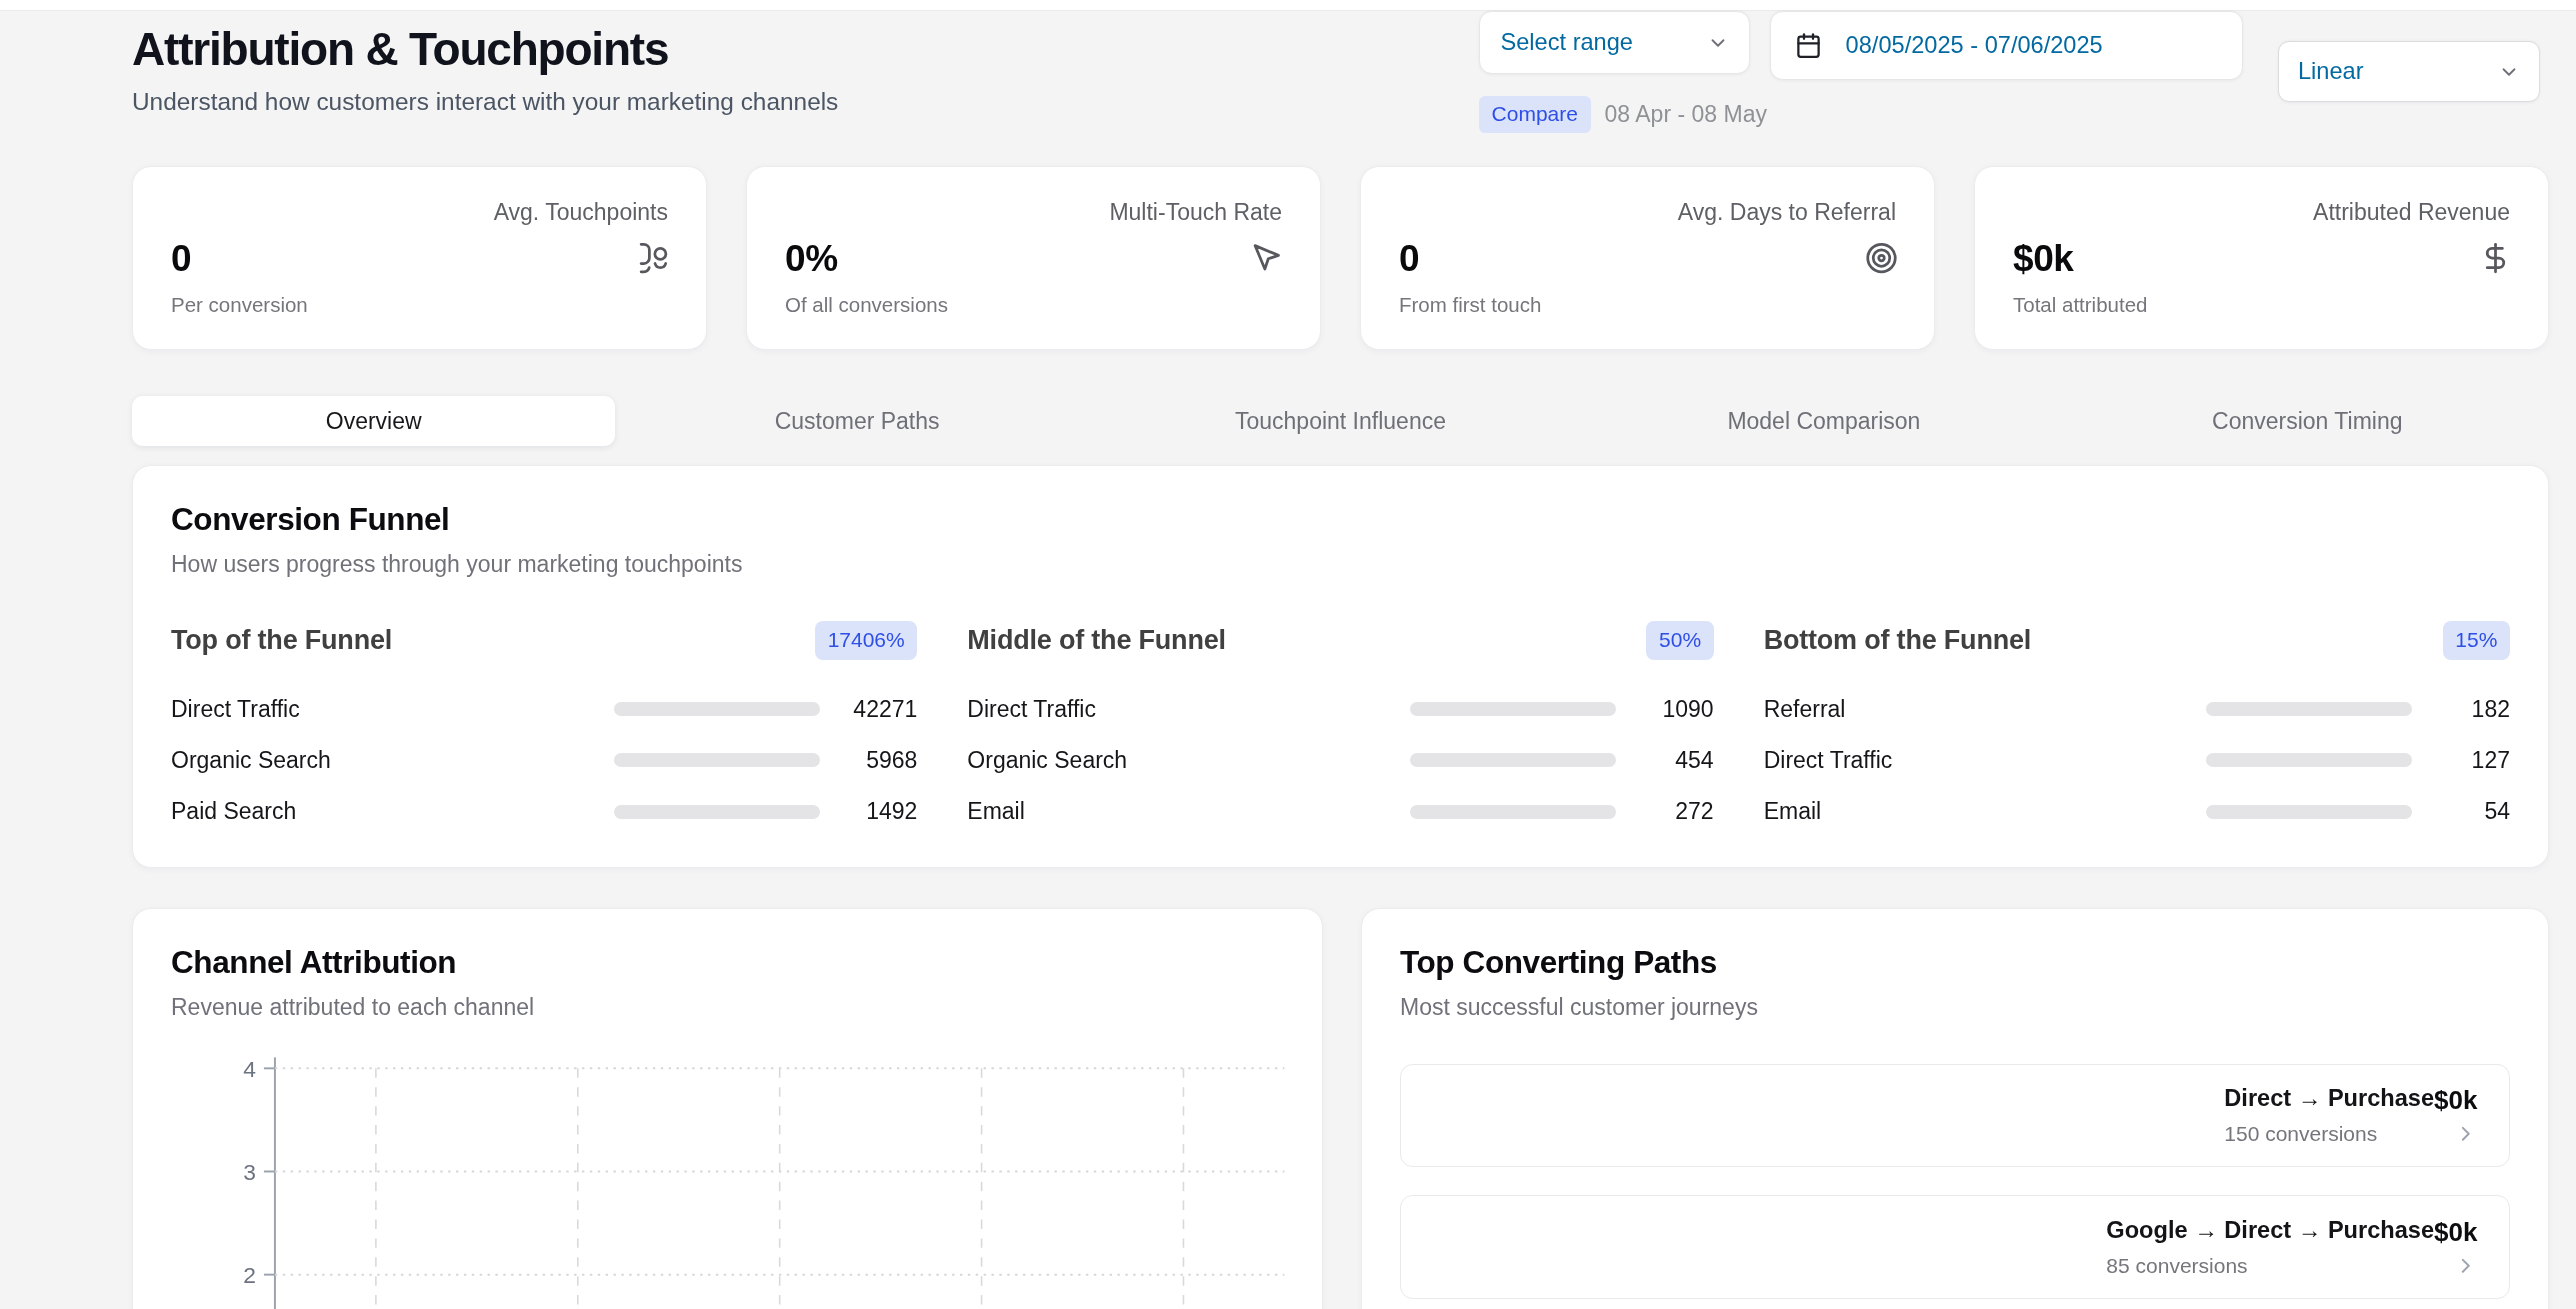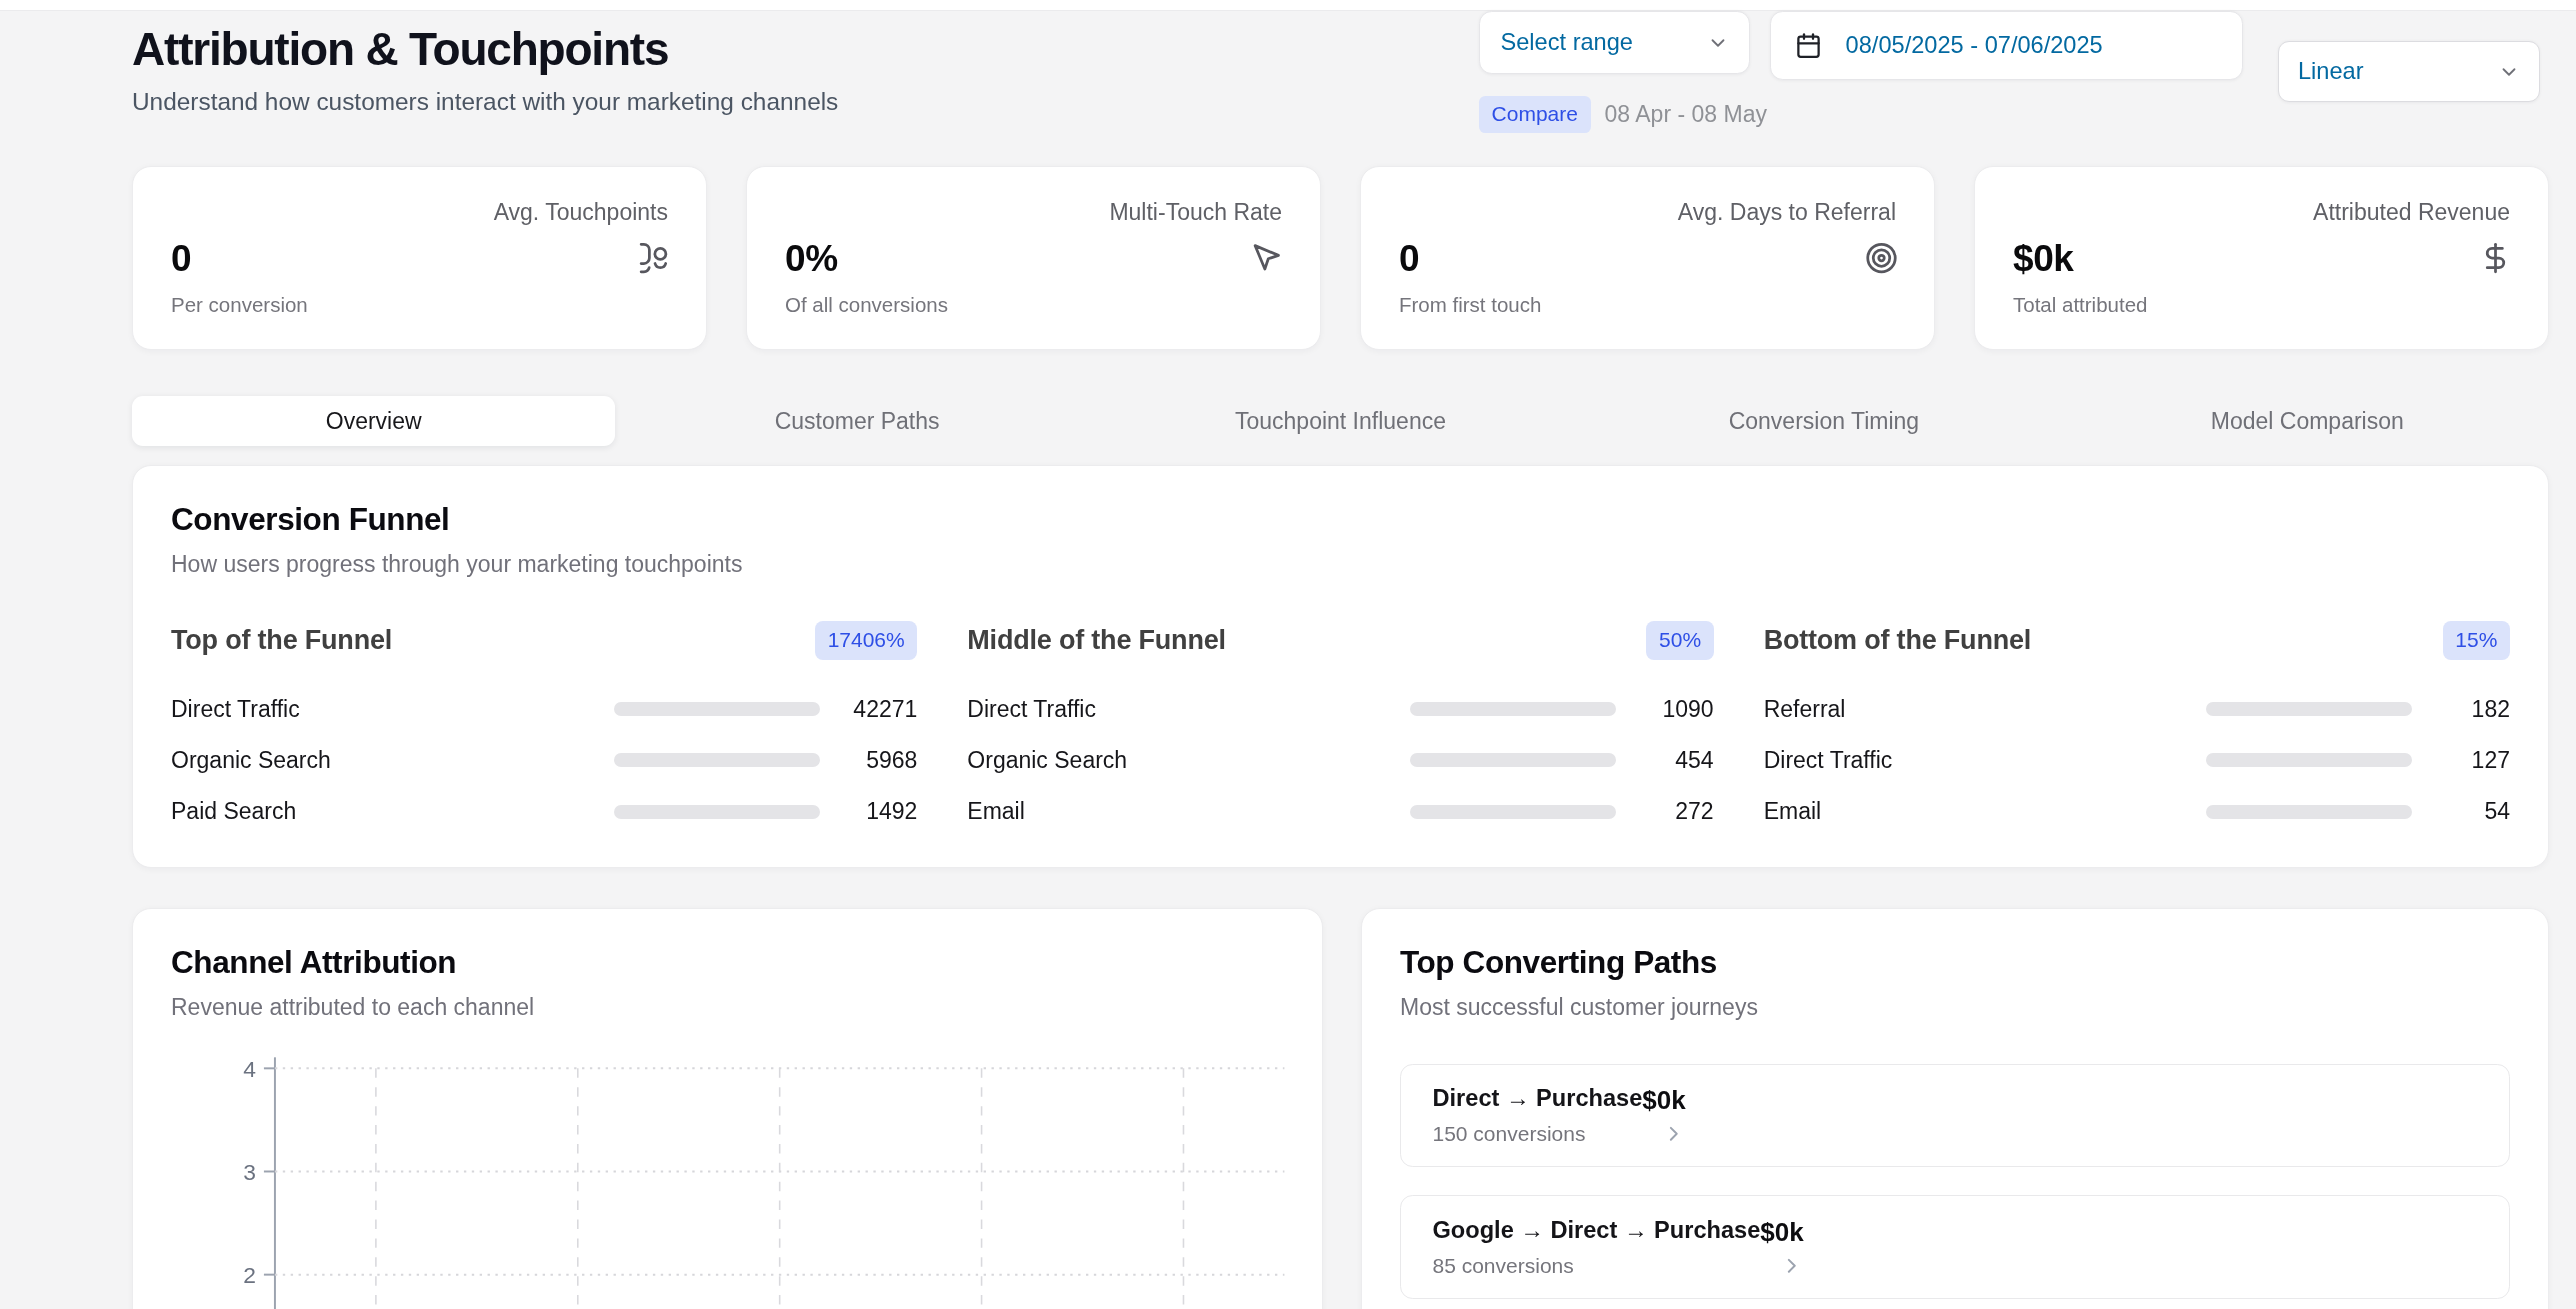--- a/index.html
+++ b/index.html
@@ -66,21 +66,21 @@
   .fill { height:100%; background:#a855f7; border-radius:7px; }
   .frow-value { width:82px; margin-left:15.8px; text-align:right; font-size:23px; color:#16161a; }
 
   
   .bottom { position:absolute; top:897px; left:0; width:2417px; display:grid; grid-template-columns:1191px 1188px; gap:38px; }
   .bottom .card { height:504px; }
 
   .chart-wrap { margin-top:22px; }
 
   .paths-list { margin-top:43px; display:flex; flex-direction:column; gap:28px; }
-  .path-item { border:1.6px solid #e9e9eb; border-radius:12.6px; padding:20.5px 31.5px; display:flex; align-items:center; justify-content:flex-start; cursor:pointer; background:#fff; }
+  .path-item { border:1.6px solid #e9e9eb; border-radius:12.6px; padding:20.5px 31.5px; display:flex; align-items:center; justify-content:flex-end; cursor:pointer; background:#fff; }
   .path-title { font-size:23.6px; font-weight:700; color:#141418; }
   .path-convs { font-size:21px; color:#75757c; margin-top:9.5px; }
   .path-right { text-align:right; }
   .path-value { font-size:26px; font-weight:800; color:#0d0d10; }
   .path-chev { width:23.6px; height:23.6px; color:#9ca3af; margin-top:6.3px; margin-left:auto; display:block; }
 
   svg.icon { display:block; }
 </style>
 </head>
 <body>
@@ -161,22 +161,22 @@
           <line x1="12" y1="2" x2="12" y2="22"></line>
           <path d="M17 5H9.5a3.5 3.5 0 0 0 0 7h5a3.5 3.5 0 0 1 0 7H6"></path>
         </svg>
     </div>
   </div>
 
   <div class="tabs">
     <div class="tab active">Overview</div>
     <div class="tab">Customer Paths</div>
     <div class="tab">Touchpoint Influence</div>
+    <div class="tab">Model Comparison</div>
     <div class="tab">Conversion Timing</div>
-    <div class="tab">Model Comparison</div>
   </div>
 
   <div class="card funnel-card">
     <div class="card-title">Conversion Funnel</div>
     <div class="card-sub">How users progress through your marketing touchpoints</div>
     <div class="stage-grid">
 
       <div>
         <div class="stage-head">
           <span class="stage-name">Top of the Funnel</span>

